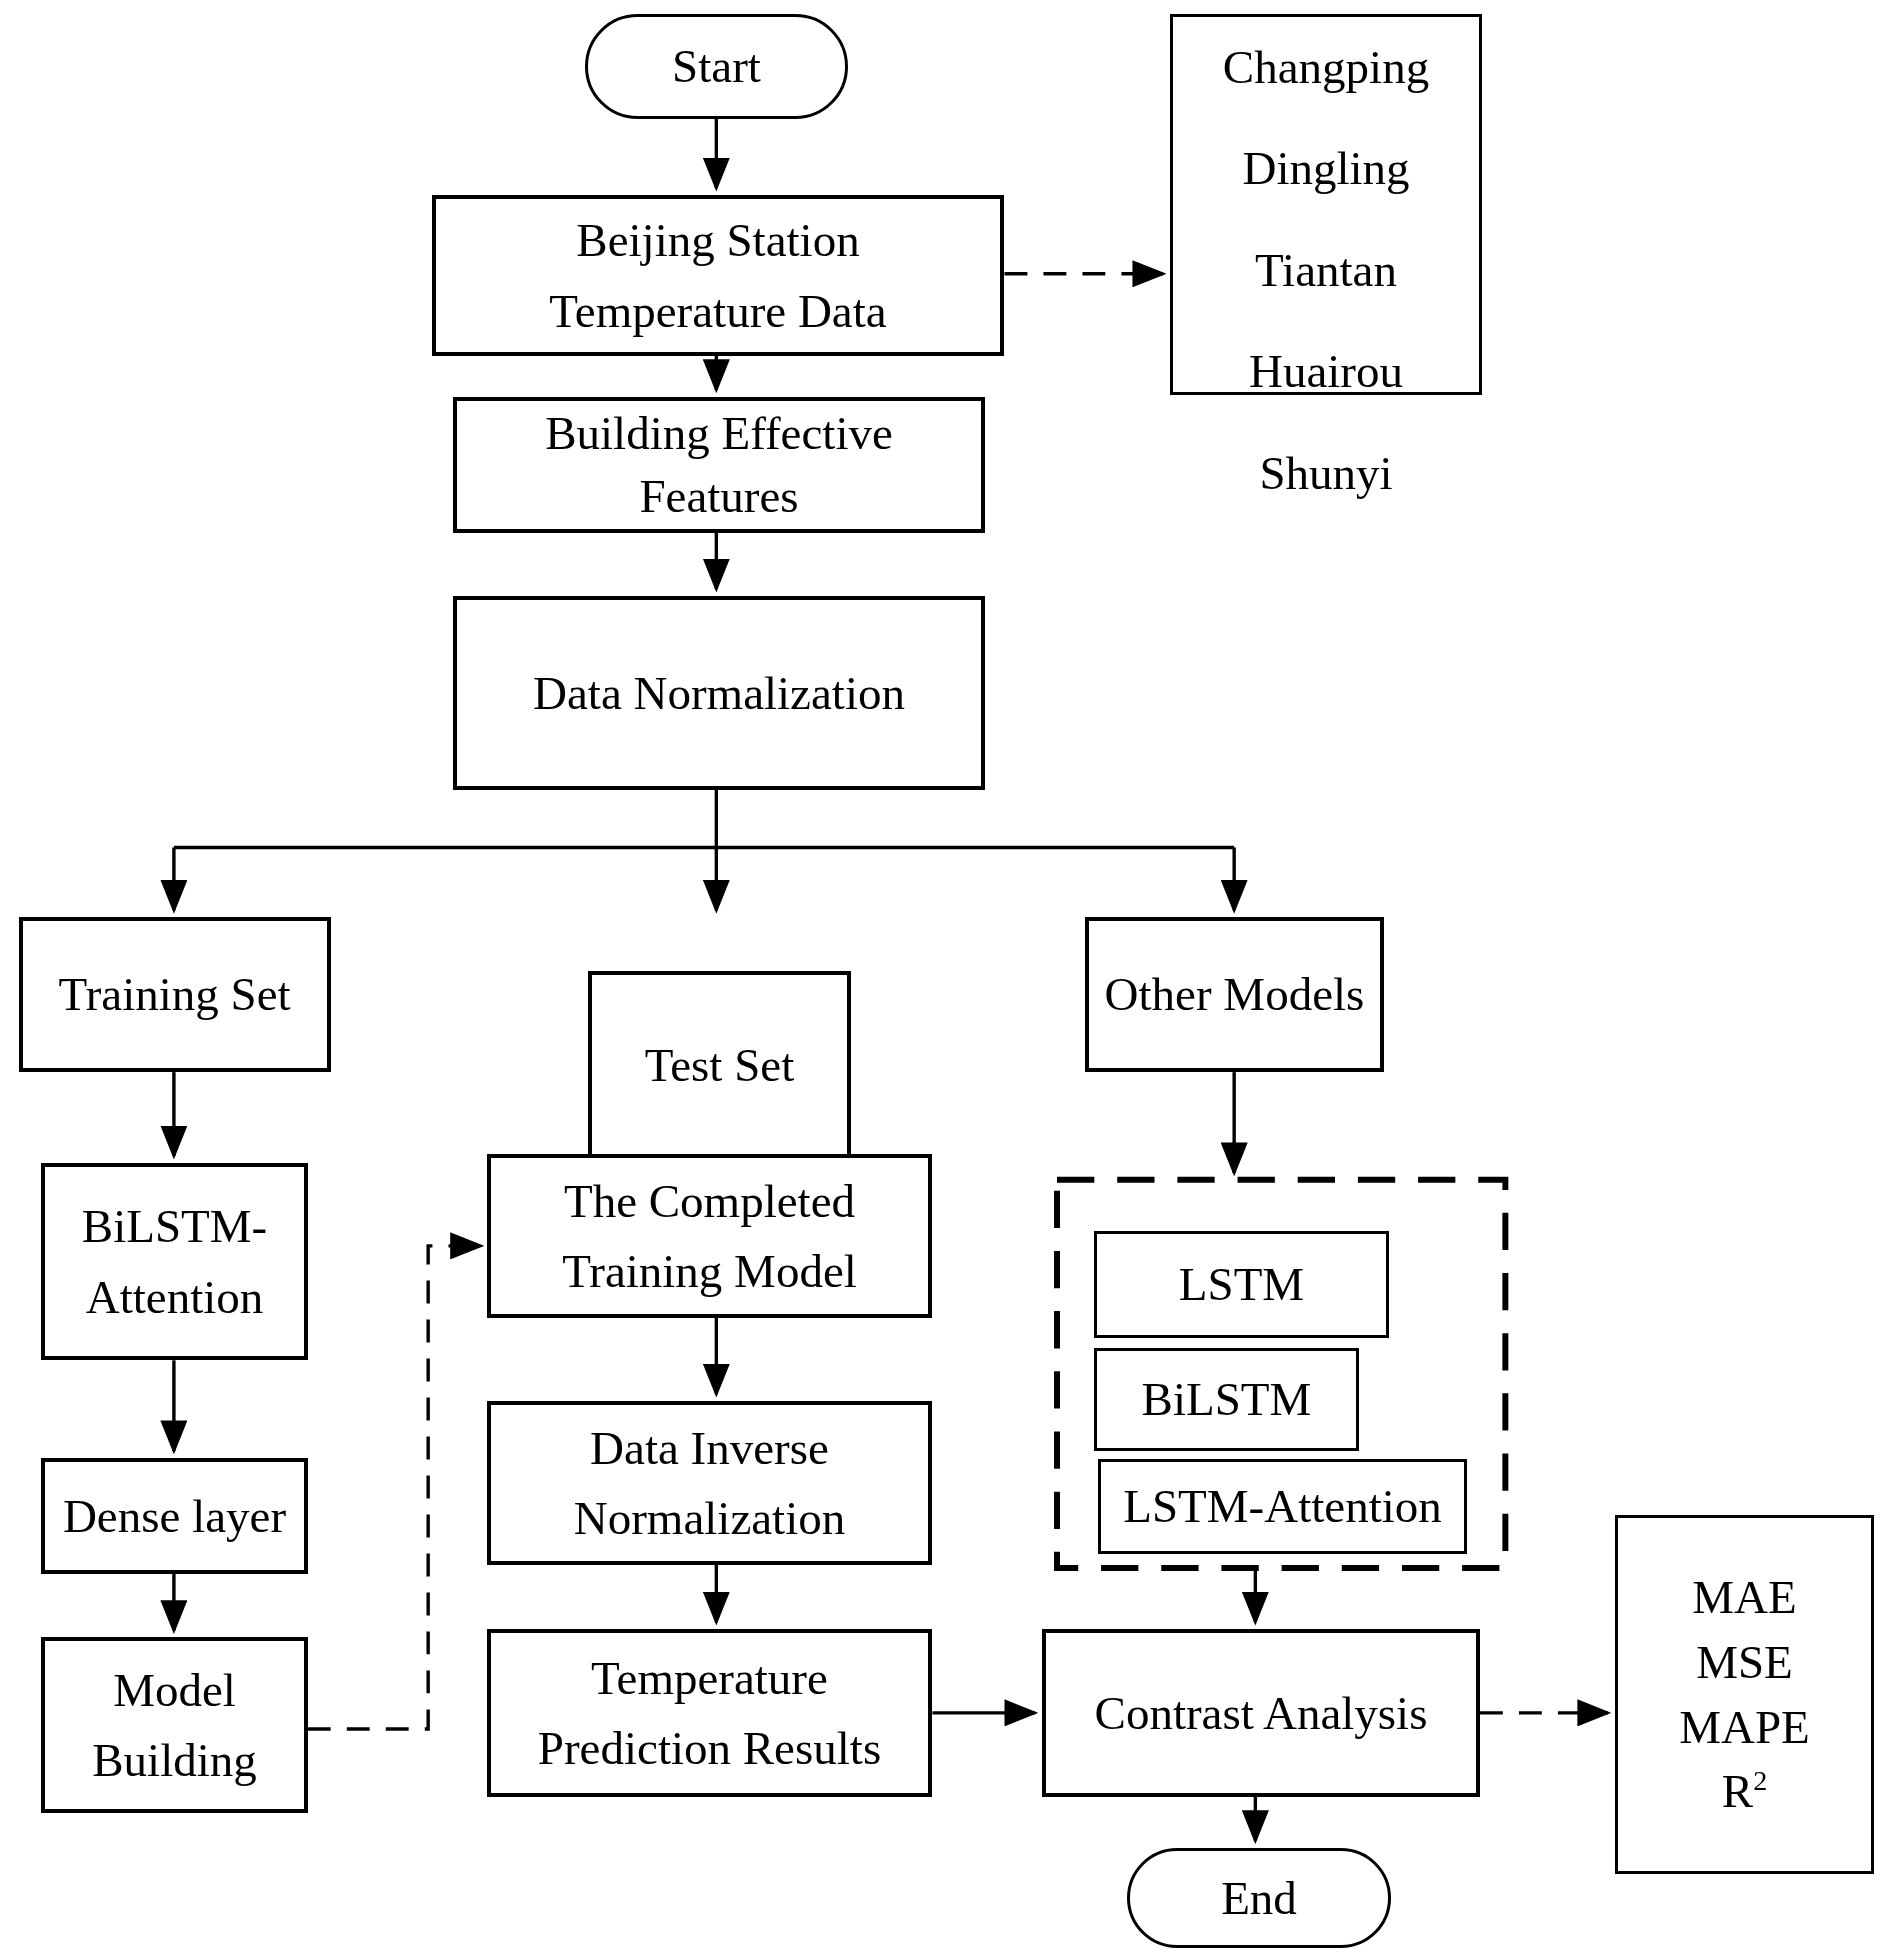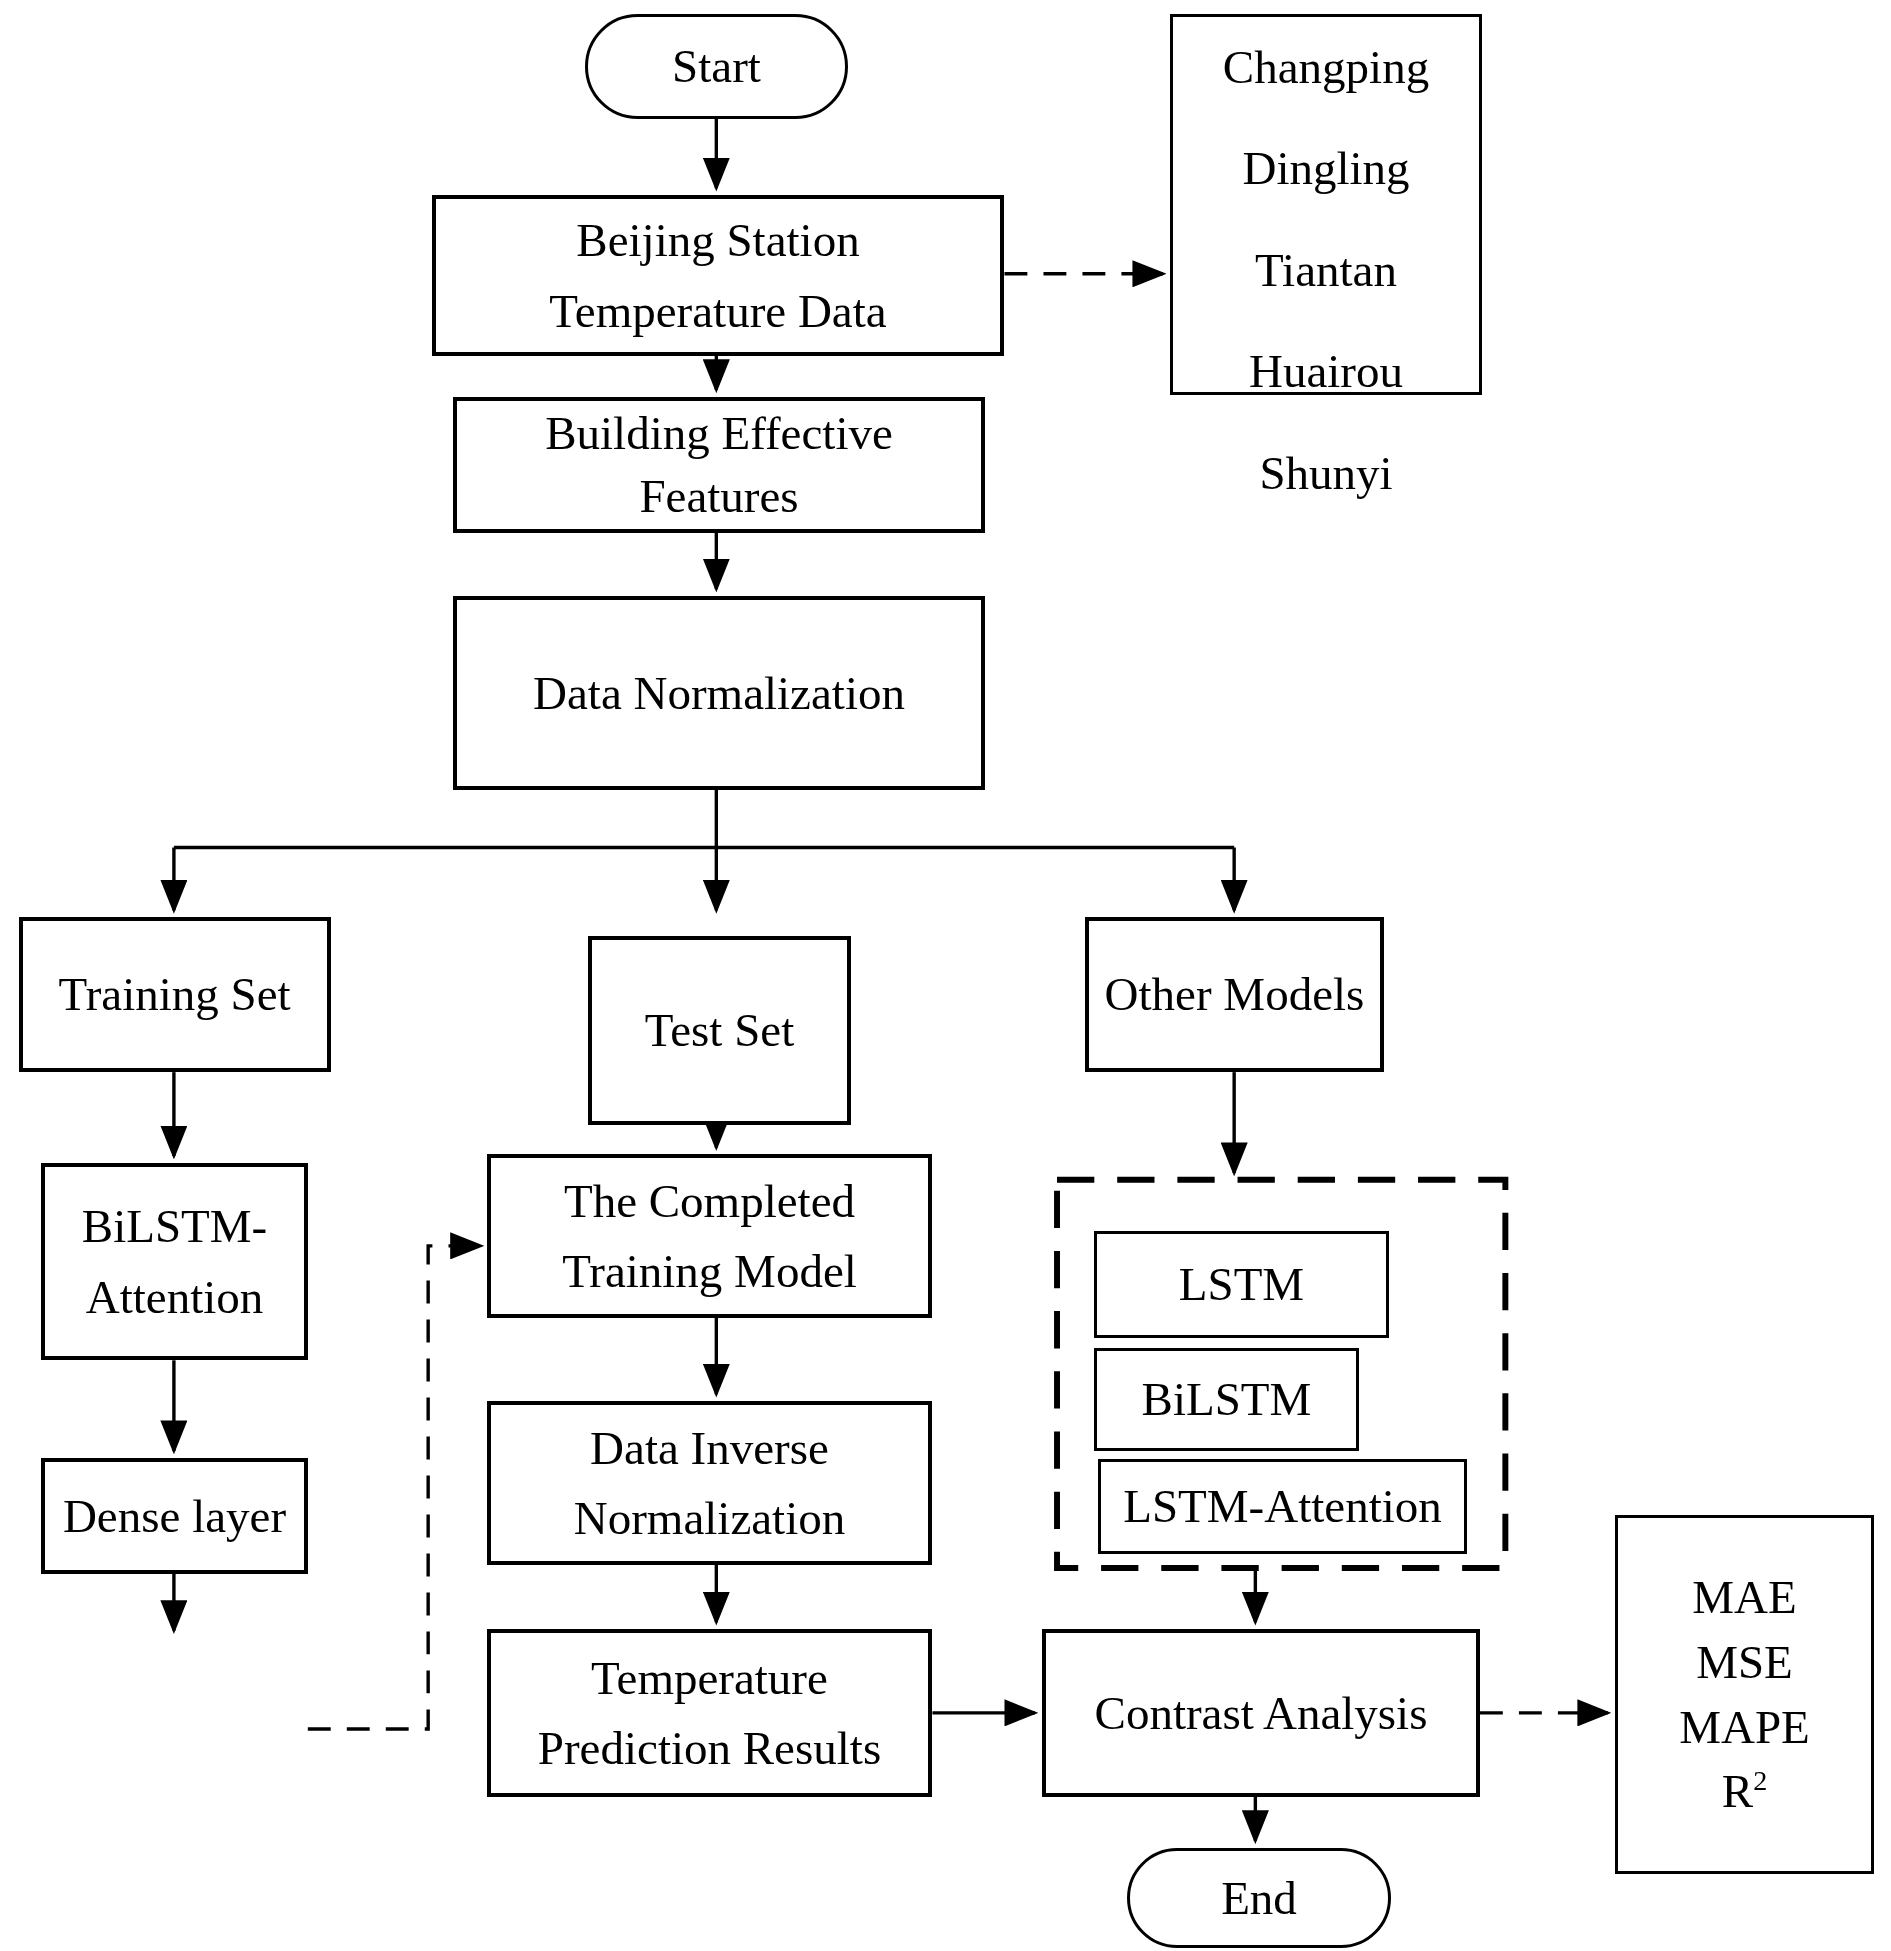--- a/index.html
+++ b/index.html
@@ -92,37 +92,41 @@
   </div>
 
   <div class="node" style="left:453px;top:596px;width:532px;height:194px;">
     <span>Data Normalization</span>
   </div>
 
   <div class="node" style="left:18.6px;top:917px;width:312px;height:155px;">
     <span>Training Set</span>
   </div>
 
-  <div class="node" style="left:588px;top:936px;width:263px;height:189px;">
+  <div class="node" style="left:588px;top:971px;width:263px;height:189px;">
     <span>Test Set</span>
   </div>
 
   <div class="node" style="left:1085px;top:917px;width:299px;height:155px;">
     <span>Other Models</span>
   </div>
 
   <div class="node" style="left:41px;top:1163px;width:267px;height:197px;">
     <span>BiLSTM-</span>
     <span>Attention</span>
   </div>
 
   <div class="node" style="left:41px;top:1458px;width:267px;height:116px;">
     <span>Dense layer</span>
   </div>
 
+  <div class="node" style="left:41px;top:1637px;width:267px;height:176px;">
+    <span>Model</span>
+    <span>Building</span>
+  </div>
 
   <div class="node" style="left:487px;top:1154px;width:445px;height:164px;">
     <span>The Completed</span>
     <span>Training Model</span>
   </div>
 
   <div class="node" style="left:487px;top:1401px;width:445px;height:164px;">
     <span>Data Inverse</span>
     <span>Normalization</span>
   </div>

